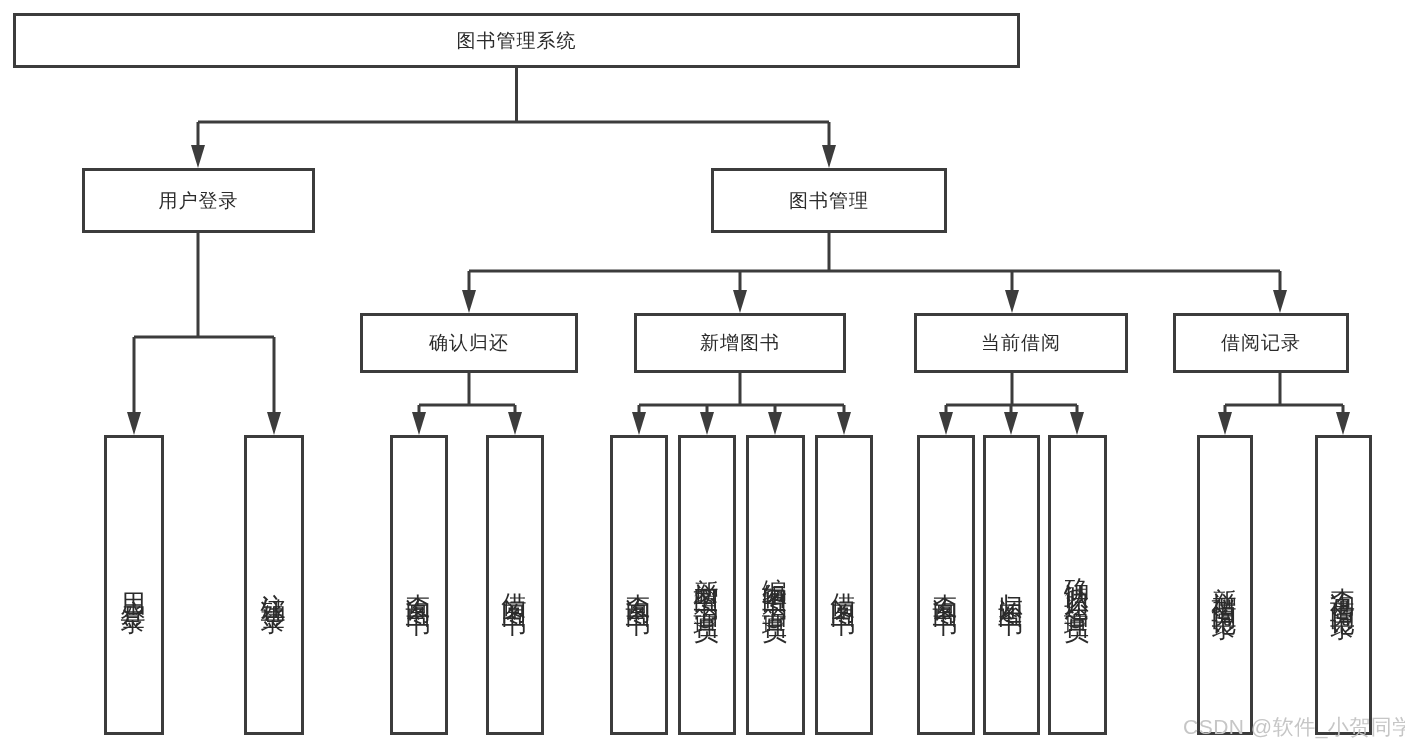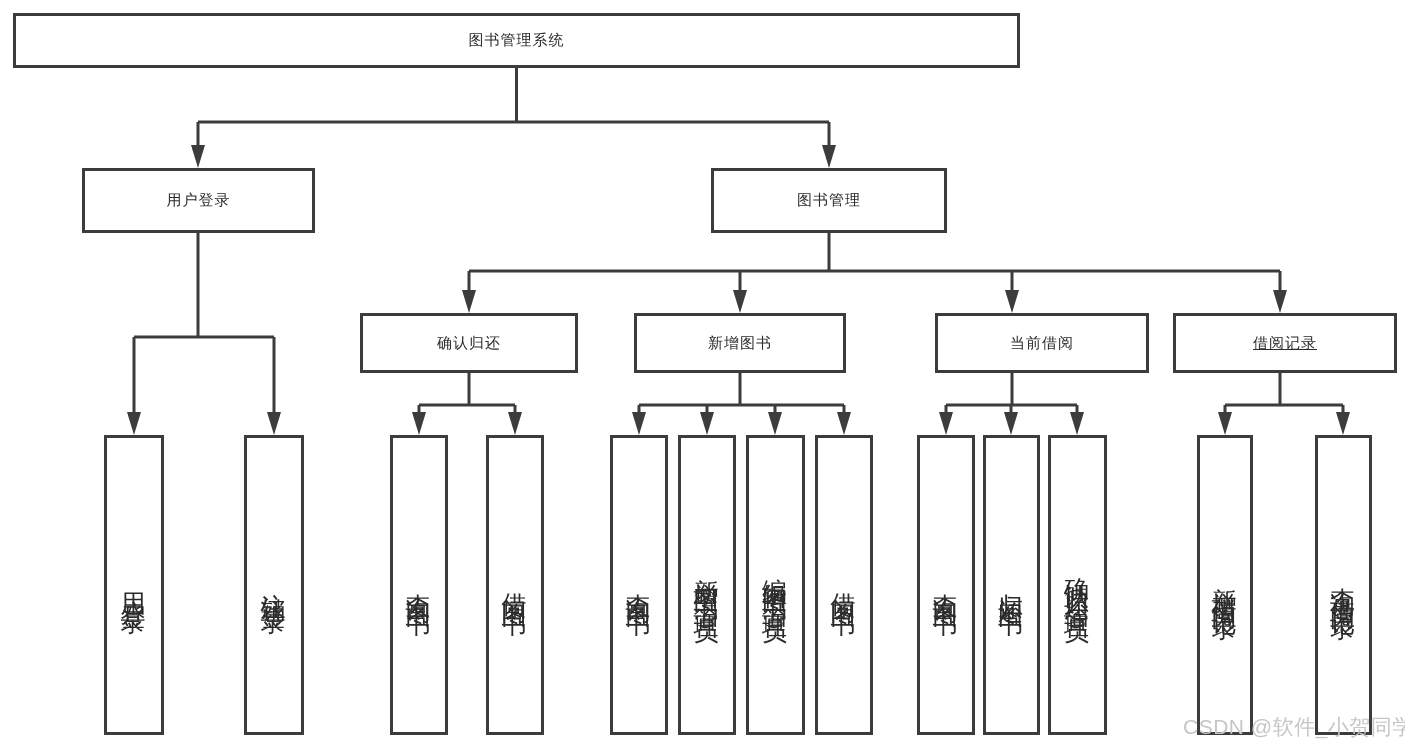--- a/index.html
+++ b/index.html
@@ -23,21 +23,21 @@
   }
   .box {
     position: absolute;
     box-sizing: border-box;
     border: 3px solid #3c3c3c;
     background: #ffffff;
     display: flex;
     align-items: center;
     justify-content: center;
     color: #2b2b2b;
-    font-size: 15px;
+    font-size: 19px;
     letter-spacing: 1px;
     white-space: nowrap;
   }
   .root-box   { left: 13px;  top: 13px;  width: 1007px; height: 55px; }
   .lvl2       { top: 168px; height: 65px; }
   .lvl3       { top: 313px; height: 60px; }
   .leaf {
     position: absolute;
     top: 435px;
     height: 300px;
@@ -138,24 +138,24 @@
   <div class="box lvl2" style="left:711px; width:236px;text-align:right;">
     <span>图书管理</span>
   </div>
 
   <div class="box lvl3" style="left:360px; width:218px;">
     <span>确认归还</span>
   </div>
   <div class="box lvl3" style="left:634px; width:212px;">
     <span>新增图书</span>
   </div>
-  <div class="box lvl3" style="left:935px; width:214px;">
+  <div class="box lvl3" style="left:914px; width:214px;">
     <span>当前借阅</span>
   </div>
-  <div class="box lvl3" style="left:1173px; width:224px;text-decoration:underline;">
+  <div class="box lvl3" style="left:1173px; width:176px;">
     <span>借阅记录</span>
   </div>
 
   <div class="leaf" style="left:104px; width:60px;">
     <span>用户登录</span>
   </div>
   <div class="leaf" style="left:244px; width:60px;">
     <span>注销登录</span>
   </div>
 

